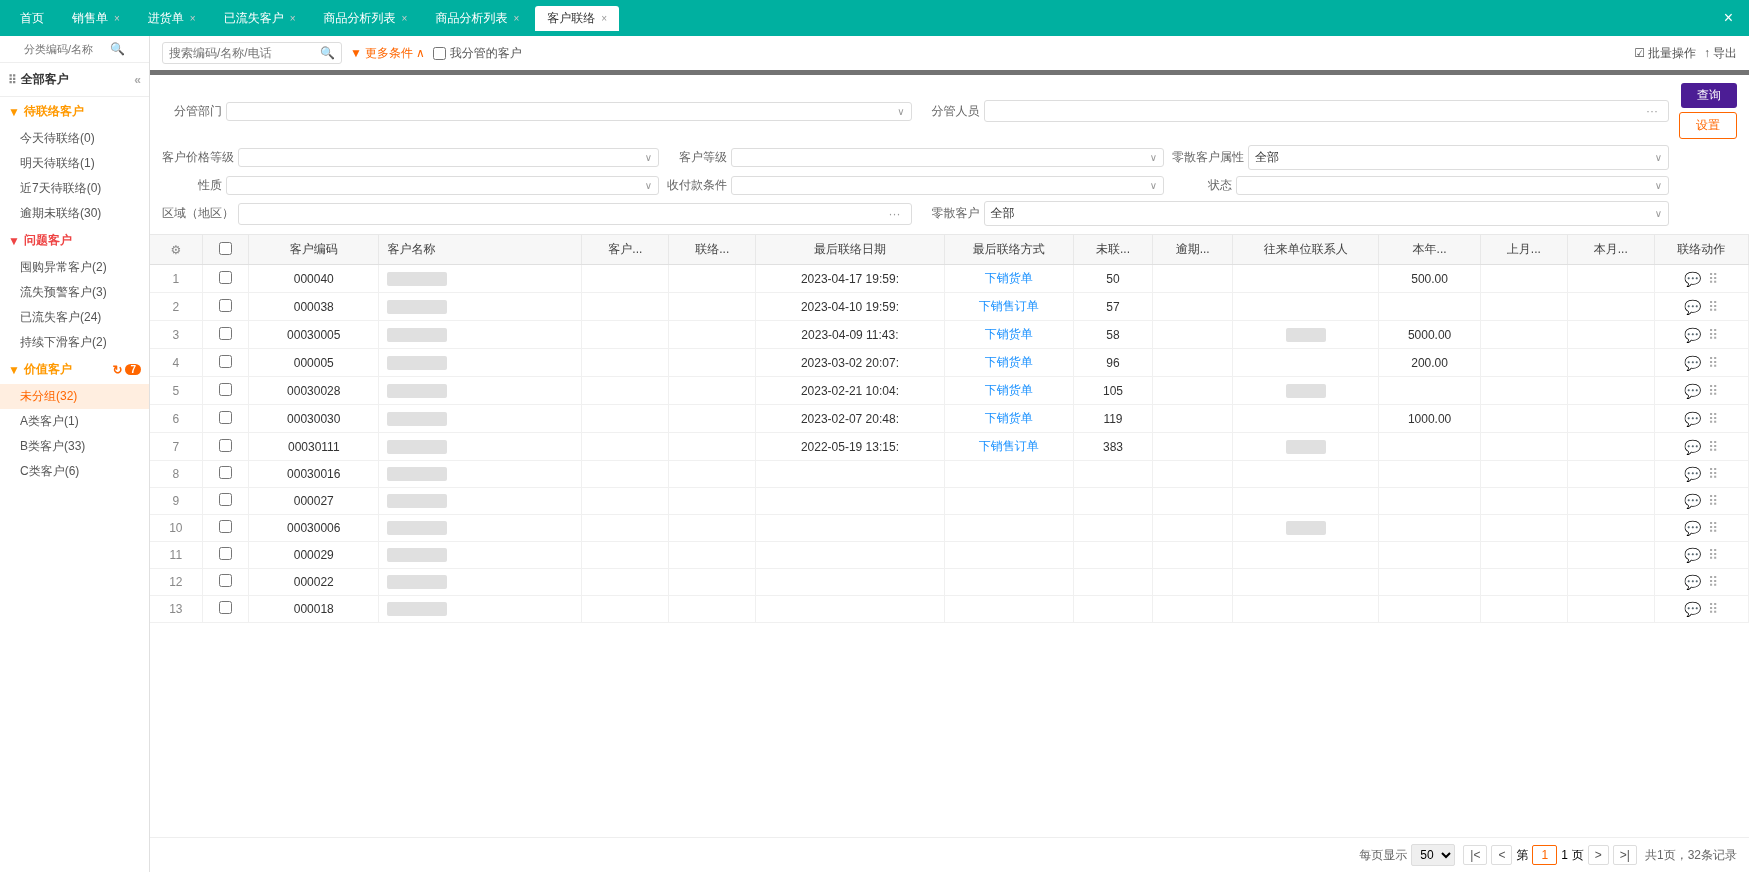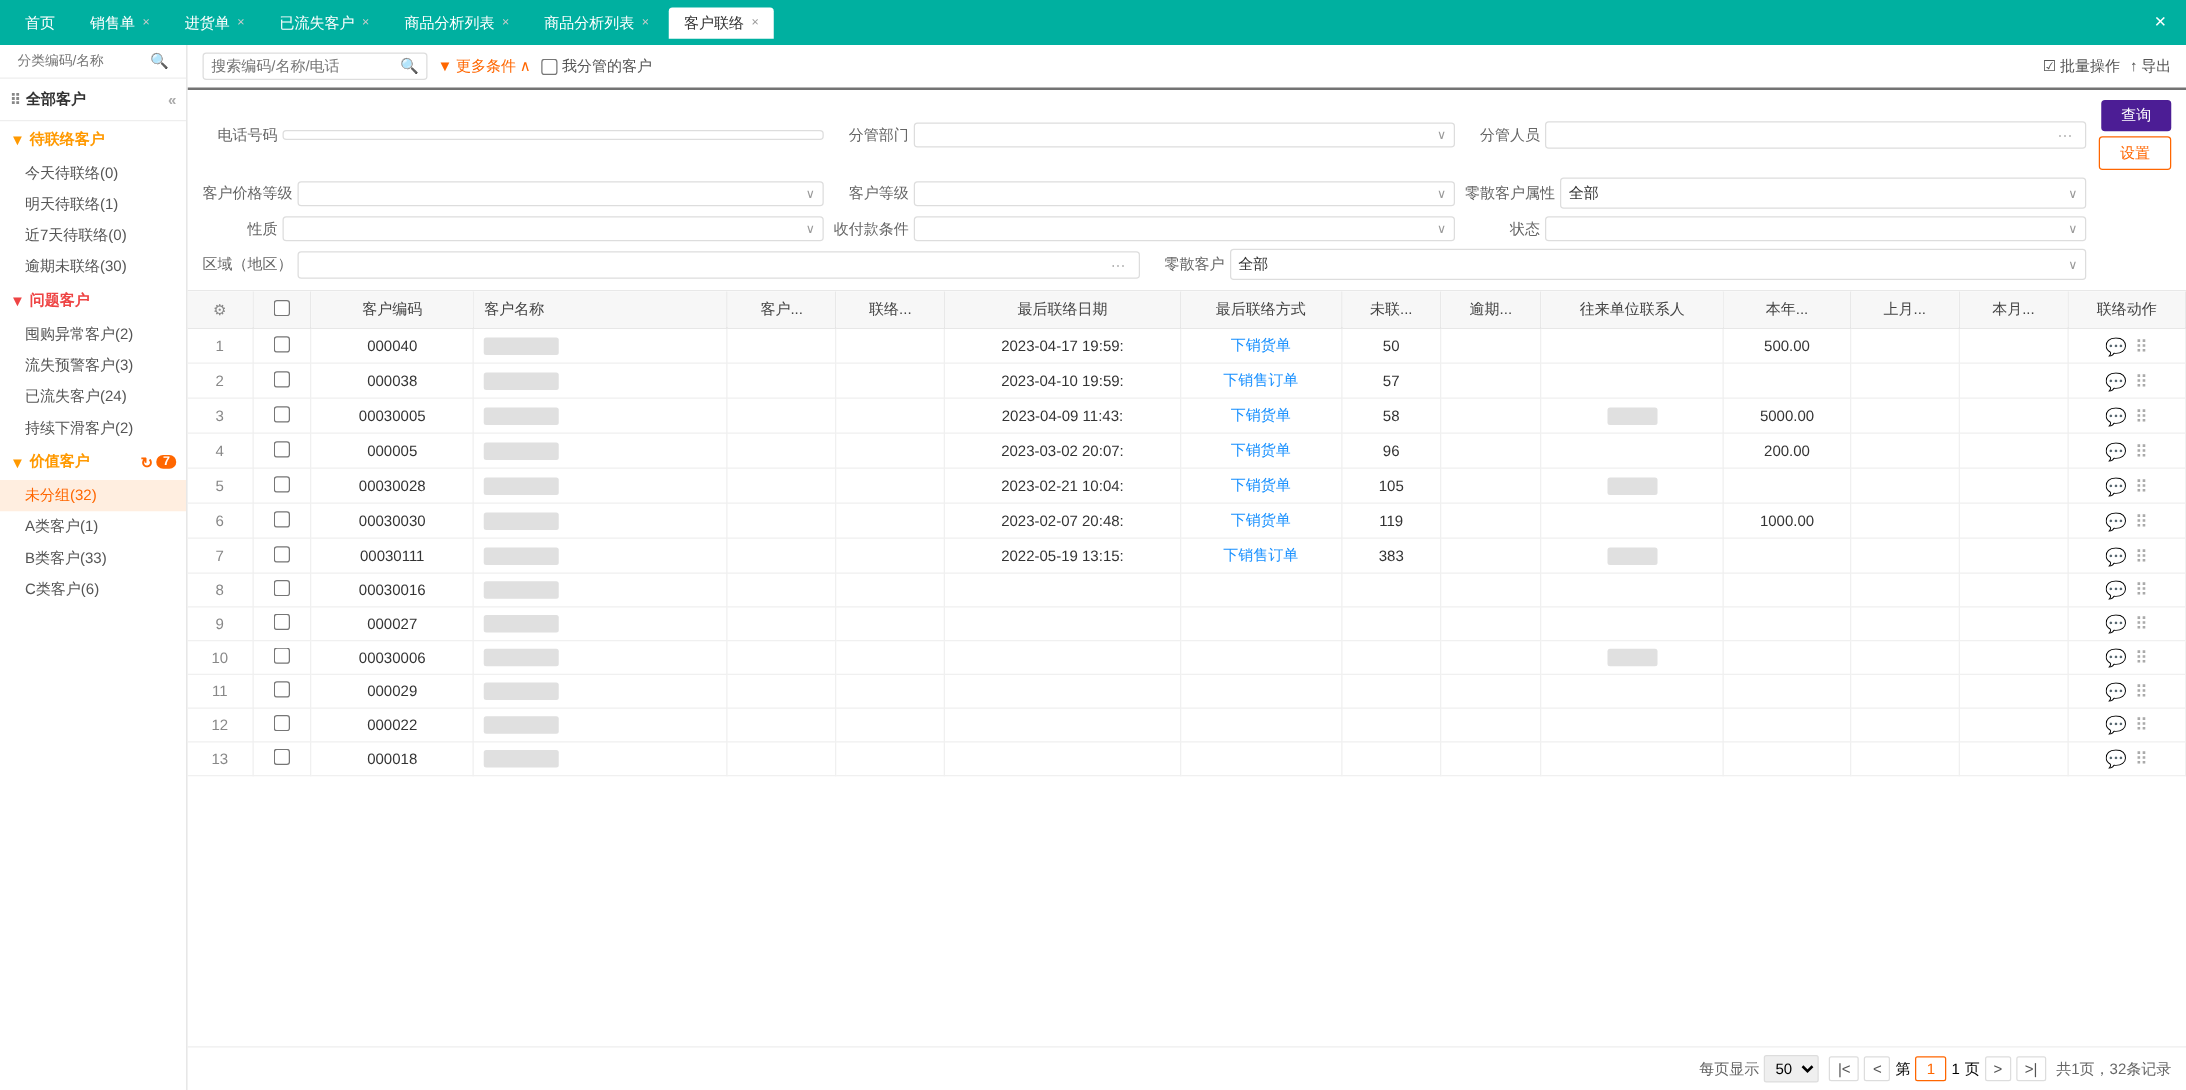--- a/index.html
+++ b/index.html
@@ -48,21 +48,21 @@
     .sidebar {
       width: 150px;
       background: #fff;
       border-right: 1px solid #e0e0e0;
       overflow-y: auto;
       flex-shrink: 0;
     }
     .sidebar-search {
       display: flex;
       align-items: center;
-      padding: 6px 14px;
+      padding: 6px 24px;
       border-bottom: 1px solid #eee;
       gap: 0;
     }
     .sidebar-search input {
       border: none;
       outline: none;
       font-size: 11px;
       color: #999;
       width: 100%;
     }
@@ -107,21 +107,21 @@
       overflow: hidden;
     }
 
     
     .filter-bar {
       background: #fff;
       padding: 6px 12px;
       display: flex;
       align-items: center;
       gap: 8px;
-      border-bottom: 2px solid #737373;
+      border-bottom: 5px solid #737373;
     }
     .filter-search-box {
       display: flex;
       align-items: center;
       border: 1px solid #ddd;
       border-radius: 3px;
       padding: 3px 6px;
       gap: 4px;
       width: 180px;
     }
@@ -500,24 +500,20 @@
             <span>↑</span>
             <span>导出</span>
           </div>
         </div>
       </div>
 
       <div class="adv-filter">
 
         <div class="adv-filter-row">
           <div class="filter-field">
-            <label>电话号码</label>
-            <div class="field-input"></div>
-          </div>
-          <div class="filter-field">
             <label>分管部门</label>
             <div class="field-input">
               <span></span>
                 <span class="arrow-down">∨</span>
             </div>
           </div>
           <div class="filter-field">
             <label>分管人员</label>
             <div class="field-input">
               <span></span>

